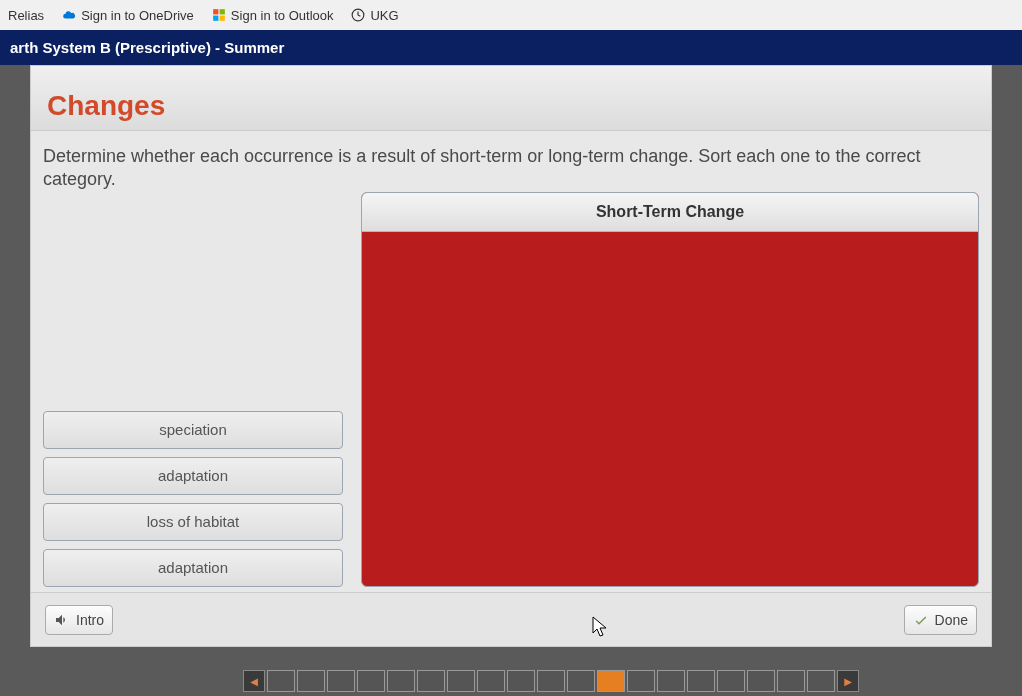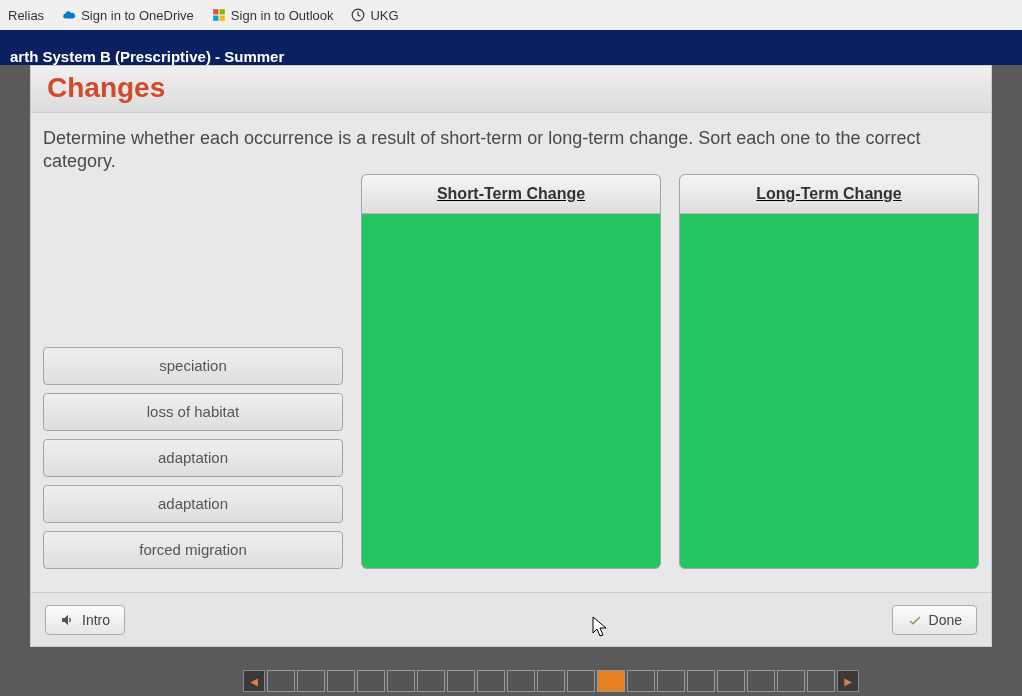--- a/index.html
+++ b/index.html
@@ -28,39 +28,39 @@
       gap: 5px;
     }
     .browser-bar .icon { width: 14px; height: 14px; display: inline-block; }
     
     
     .course-bar {
       background: #0b2060;
       color: #fff;
       height: 35px;
       display: flex;
-      align-items: flex-end;
+      align-items: center;
       padding: 0 10px;
       font-size: 15px;
       font-weight: bold;
     }
     
     
     .content-wrap {
       background: #e8e8e8;
       margin: 0 30px;
       height: 582px;
       border: 1px solid #ccc;
       position: relative;
     }
     
     .header-panel {
       background: linear-gradient(#f0f0f0, #dcdcdc);
       border-bottom: 1px solid #ccc;
-      padding: 6px 16px 8px;
+      padding: 24px 16px 8px;
     }
     .page-title {
       color: #d34a2a;
       font-size: 28px;
       font-weight: bold;
     }
     
     .body-panel {
       padding: 14px 12px 10px;
       background: #e8e8e8;
@@ -92,24 +92,23 @@
       justify-content: center;
       font-size: 15px;
       color: #555;
       cursor: move;
     }
     
     .drop-column {
       flex: 1;
       border: 1px solid #9aa6b2;
       border-radius: 6px;
-      background: #22c55e;
+      background: #b91c1c;
       min-height: 395px;
       overflow: hidden;
-      text-decoration: underline;
     }
     .drop-header {
       background: linear-gradient(#f5f5f5, #dedede);
       border-bottom: 1px solid #b7b7b7;
       text-align: center;
       padding: 10px 0;
       font-weight: bold;
       font-size: 16px;
       color: #333;
     }
@@ -125,21 +124,21 @@
       border-top: 1px solid #ccc;
       display: flex;
       align-items: center;
       justify-content: space-between;
       padding: 0 14px;
     }
     .btn {
       background: linear-gradient(#fdfdfd, #e6e6e6);
       border: 1px solid #aaa;
       border-radius: 4px;
-      padding: 6px 14px;
+      padding: 6px 8px;
       display: flex;
       align-items: center;
       gap: 6px;
       font-size: 14px;
       color: #444;
       cursor: pointer;
     }
     .btn .icon { width: 16px; height: 16px; }
     
     
@@ -228,40 +227,34 @@
   <div class="body-panel">
     <div class="instructions">Determine whether each occurrence is a result of short-term or long-term change. Sort each one to the correct category.</div>
 
     <div class="sort-area">
 
       <div class="items-column">
         <div class="draggable-item">
           <span>speciation</span>
         </div>
         <div class="draggable-item">
+          <span>adaptation</span>
+        </div>
+        <div class="draggable-item">
           <span>loss of habitat</span>
         </div>
         <div class="draggable-item">
           <span>adaptation</span>
         </div>
-        <div class="draggable-item">
-          <span>adaptation</span>
-        </div>
-        <div class="draggable-item">
-          <span>forced migration</span>
-        </div>
       </div>
 
       <div class="drop-column">
         <div class="drop-header">Short-Term Change</div>
       </div>
 
-      <div class="drop-column">
-        <div class="drop-header">Long-Term Change</div>
-      </div>
     </div>
   </div>
 
   <div class="footer">
     <button class="btn">
       <span class="icon">
         <svg viewBox="0 0 24 24">
             <path fill="#555" d="M3 9v6h4l5 5V4L7 9H3zm13.5 3a4.5 4.5 0 00-2.5-4v8a4.5 4.5 0 002.5-4z"></path>
           </svg>
       </span>

